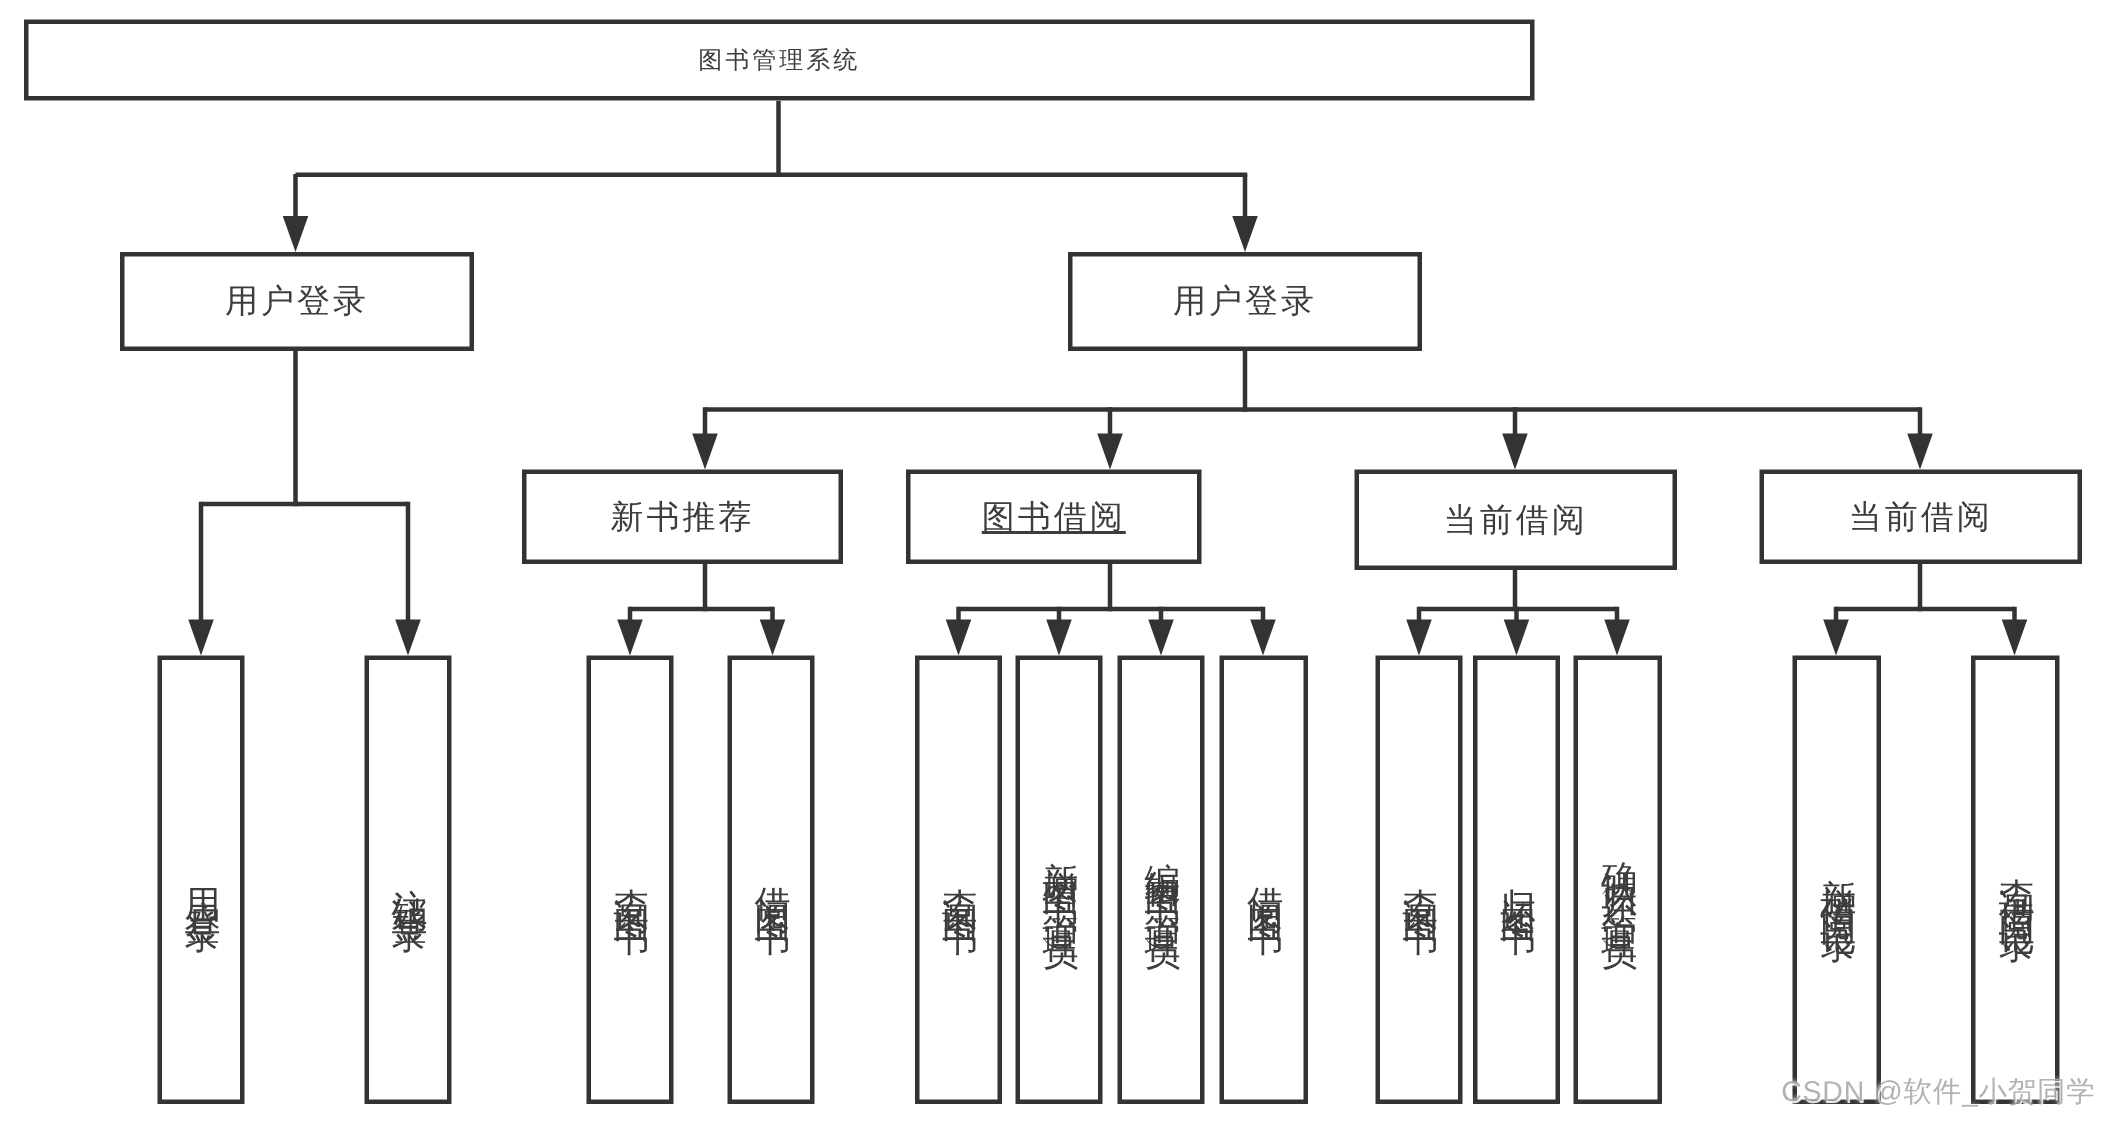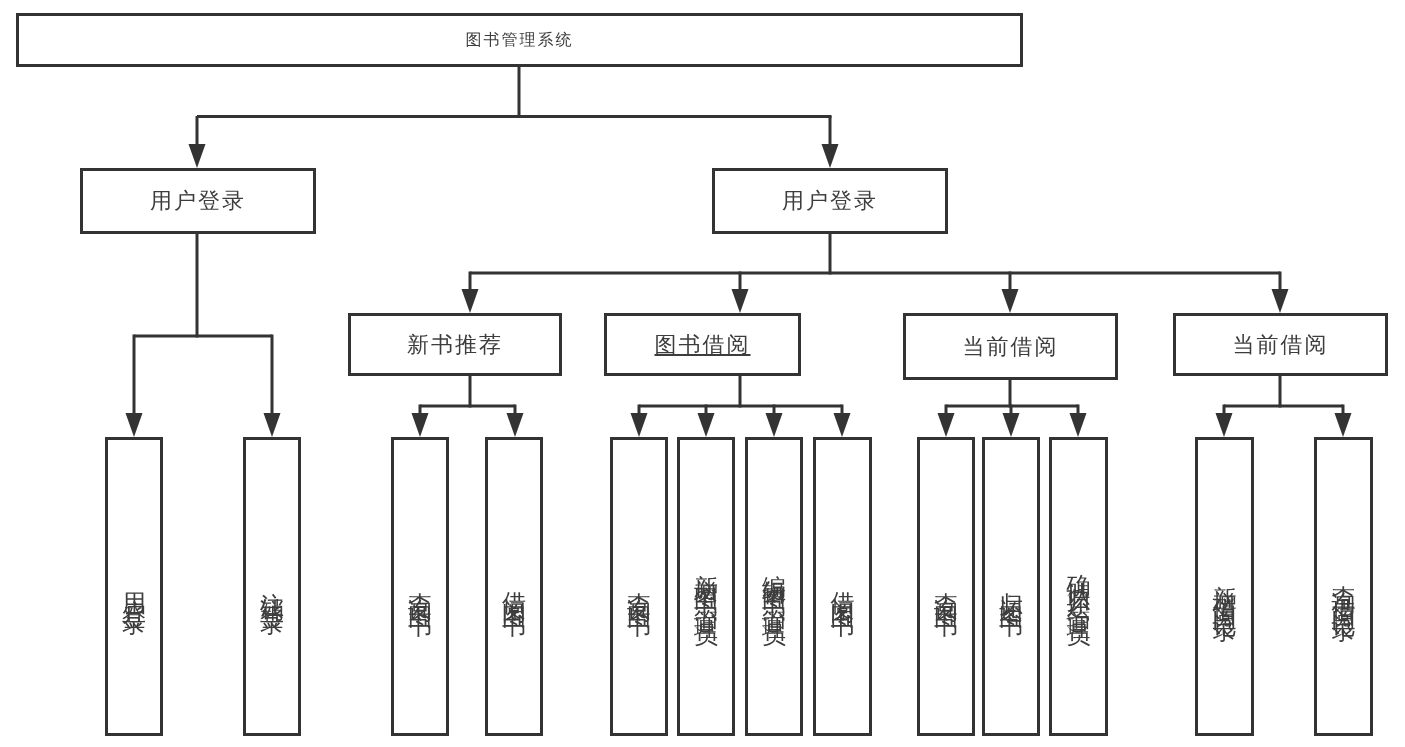--- a/index.html
+++ b/index.html
@@ -206,14 +206,15 @@
     <span>确认归还（管理员）</span>
   </div>
 
   <div class="node v" style="left:1195px; top:437px; width:59px; height:299px;">
     <span>新增借阅记录</span>
   </div>
   <div class="node v" style="left:1314px; top:437px; width:59px; height:299px;">
     <span>查询借阅记录</span>
   </div>
 
+  <div class="watermark">CSDN @软件_小贺同学</div>
 
 </div>
 
 </body></html>

